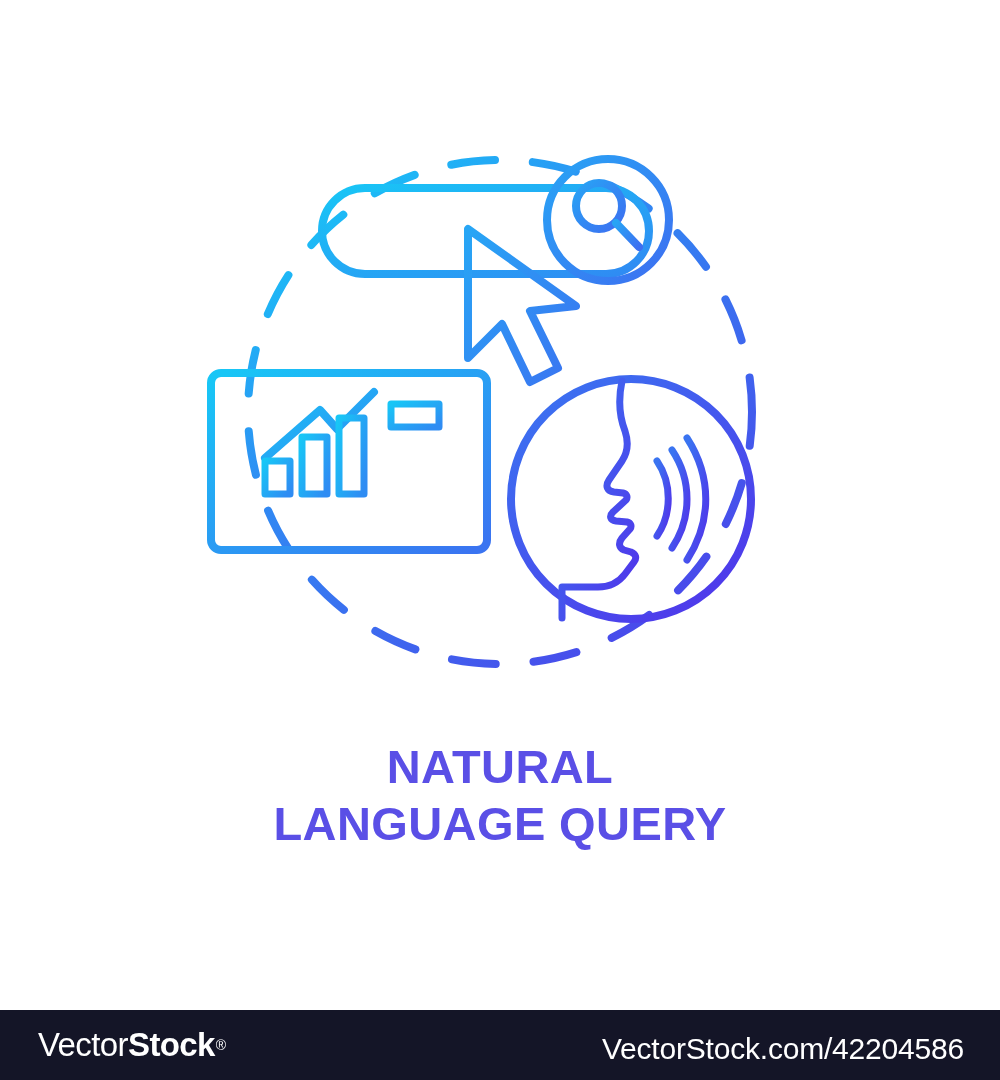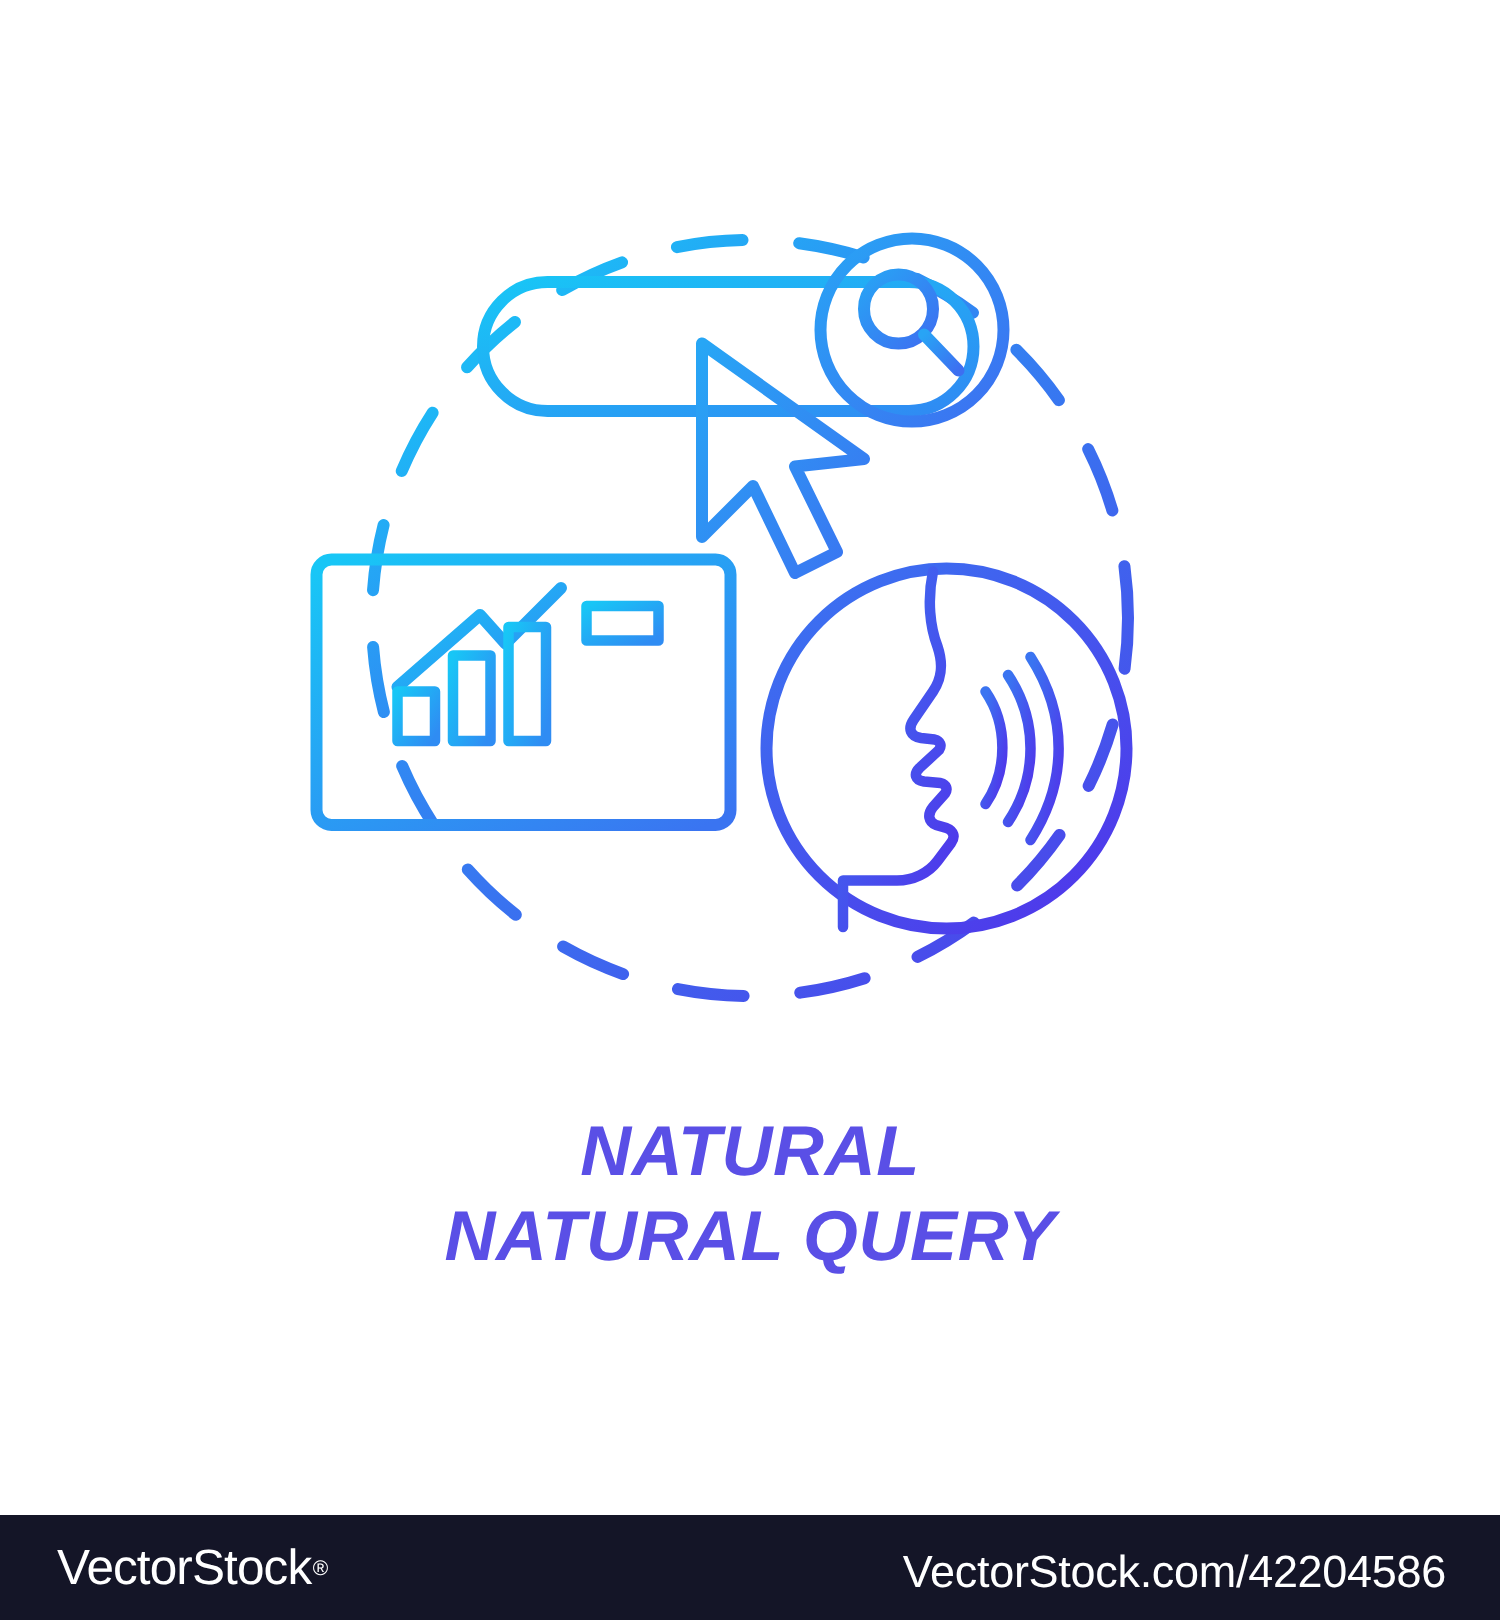--- a/index.html
+++ b/index.html
@@ -41,21 +41,20 @@
     top: 738px;
     width: 1000px;
     text-align: center;
     font-family: "Liberation Sans", sans-serif;
     font-weight: bold;
     font-size: 47px;
     letter-spacing: 0.4px;
     line-height: 57px;
     color: #5a4fe6;
     user-select: none;
-    font-style: italic;
   }
   #caption .cap-line {
     display: block;
     white-space: nowrap;
   }
 
   
   #footer {
     position: absolute;
     left: 0;
@@ -71,21 +70,21 @@
     height: 40px;
     display: flex;
     align-items: center;
     color: #ffffff;
     font-family: "Liberation Sans", sans-serif;
     font-size: 33px;
     letter-spacing: -0.6px;
     white-space: nowrap;
   }
   #brand-logo .brand-light { font-weight: 400; }
-  #brand-logo .brand-bold  { font-weight: normal; }
+  #brand-logo .brand-bold  { font-weight: bold; }
   #brand-logo .brand-reg {
     font-size: 14px;
     vertical-align: super;
     font-weight: 400;
     margin-left: 1px;
   }
   #footer-url {
     position: absolute;
     right: 36px;
     top: 22px;
@@ -210,21 +209,21 @@
         <path d="M657 461 C 672 483 672 514 657 536" stroke="url(#gradHead)" stroke-width="7"></path>
         <path d="M672 450 C 692 480 692 518 672 548" stroke="url(#gradHead)" stroke-width="7"></path>
         <path d="M687 438 C 712 477 712 521 687 560" stroke="url(#gradHead)" stroke-width="7"></path>
       </g>
 
     </g>
   </svg>
 
   <div id="caption">
     <span class="cap-line">NATURAL</span>
-    <span class="cap-line">NATURAL QUERY</span>
+    <span class="cap-line">LANGUAGE QUERY</span>
   </div>
 
 </div>
 
 <div id="footer">
   <div id="brand-logo">
     <span class="brand-light">Vector</span>
       <span class="brand-bold">Stock</span>
       <span class="brand-reg">®</span>
   </div>

